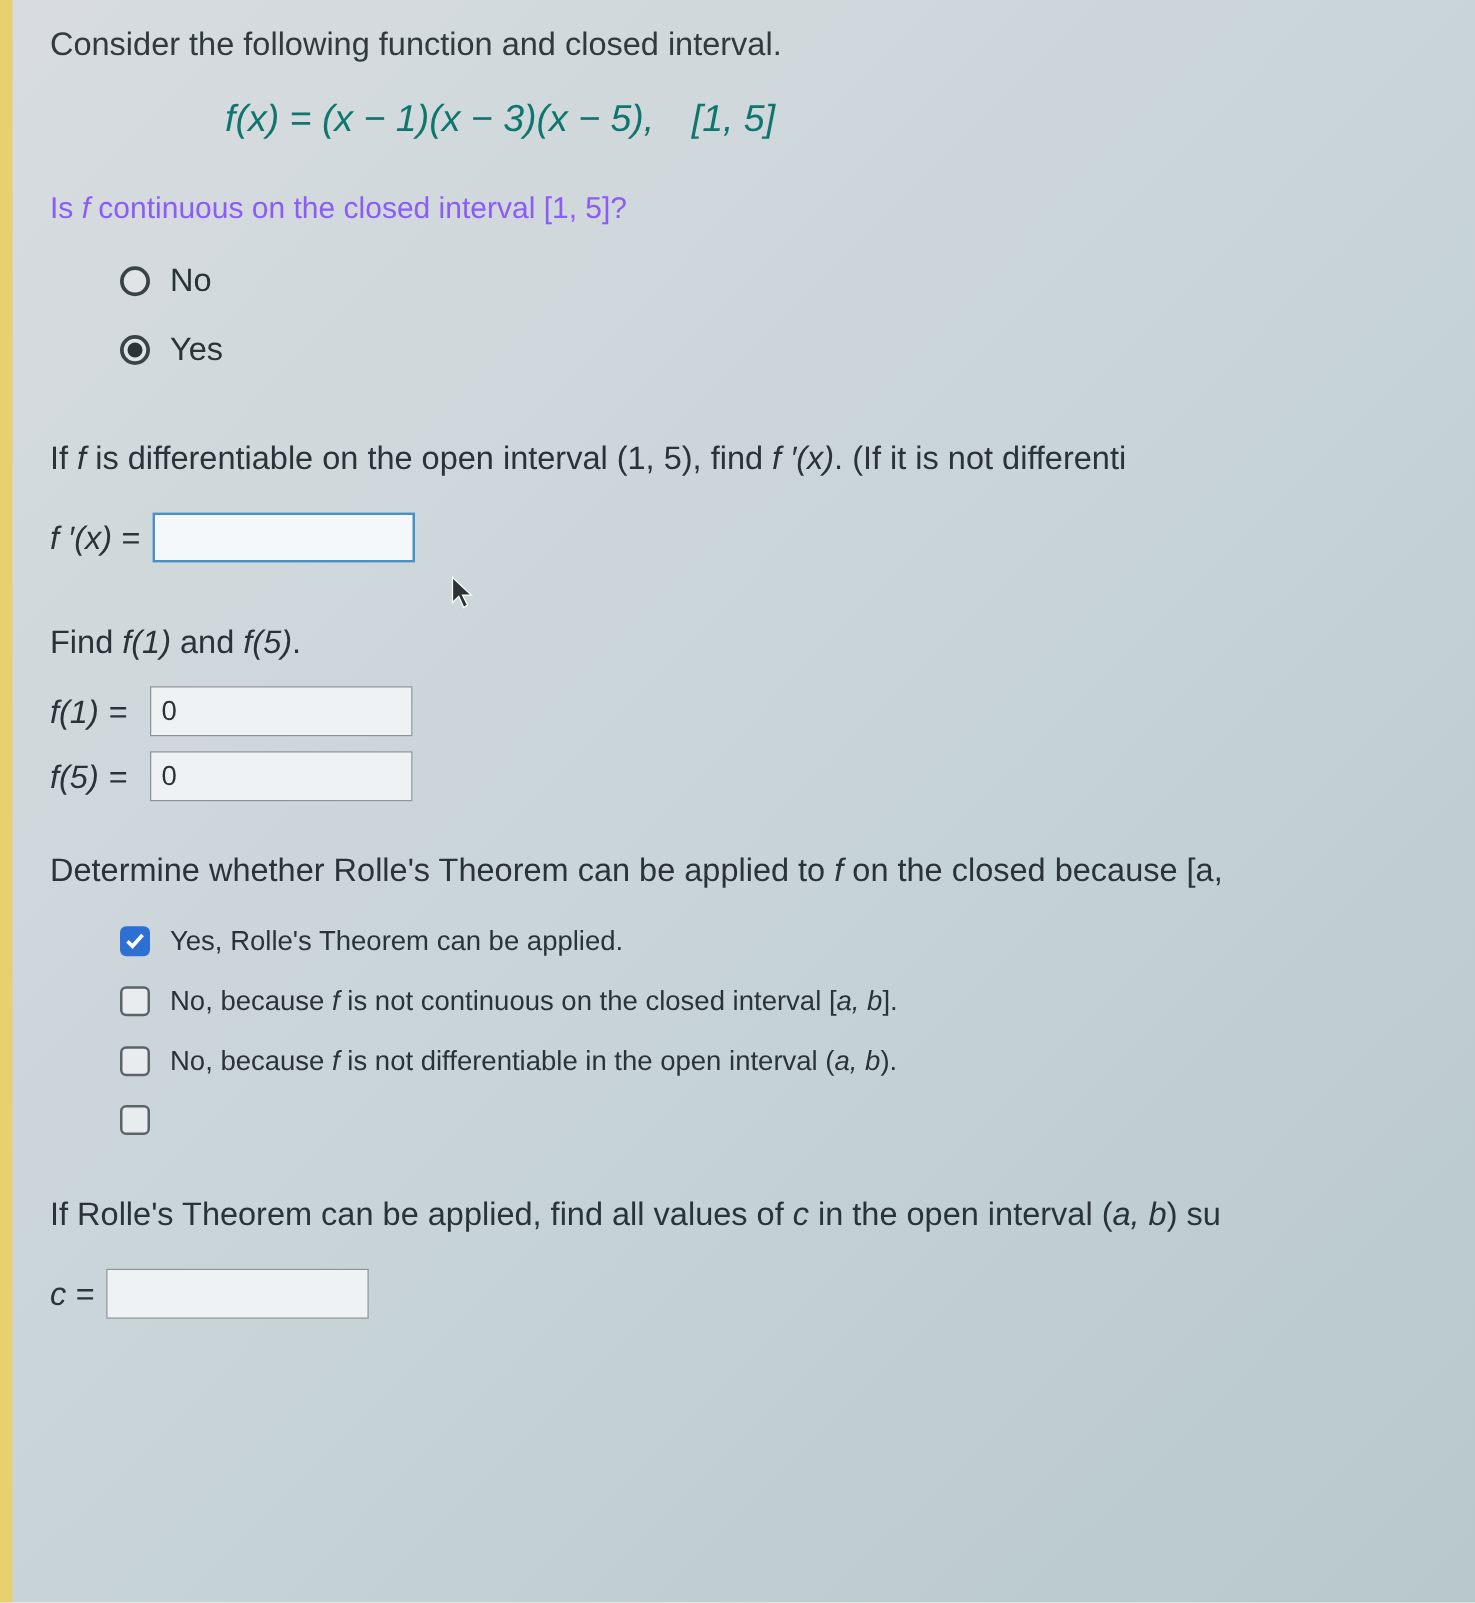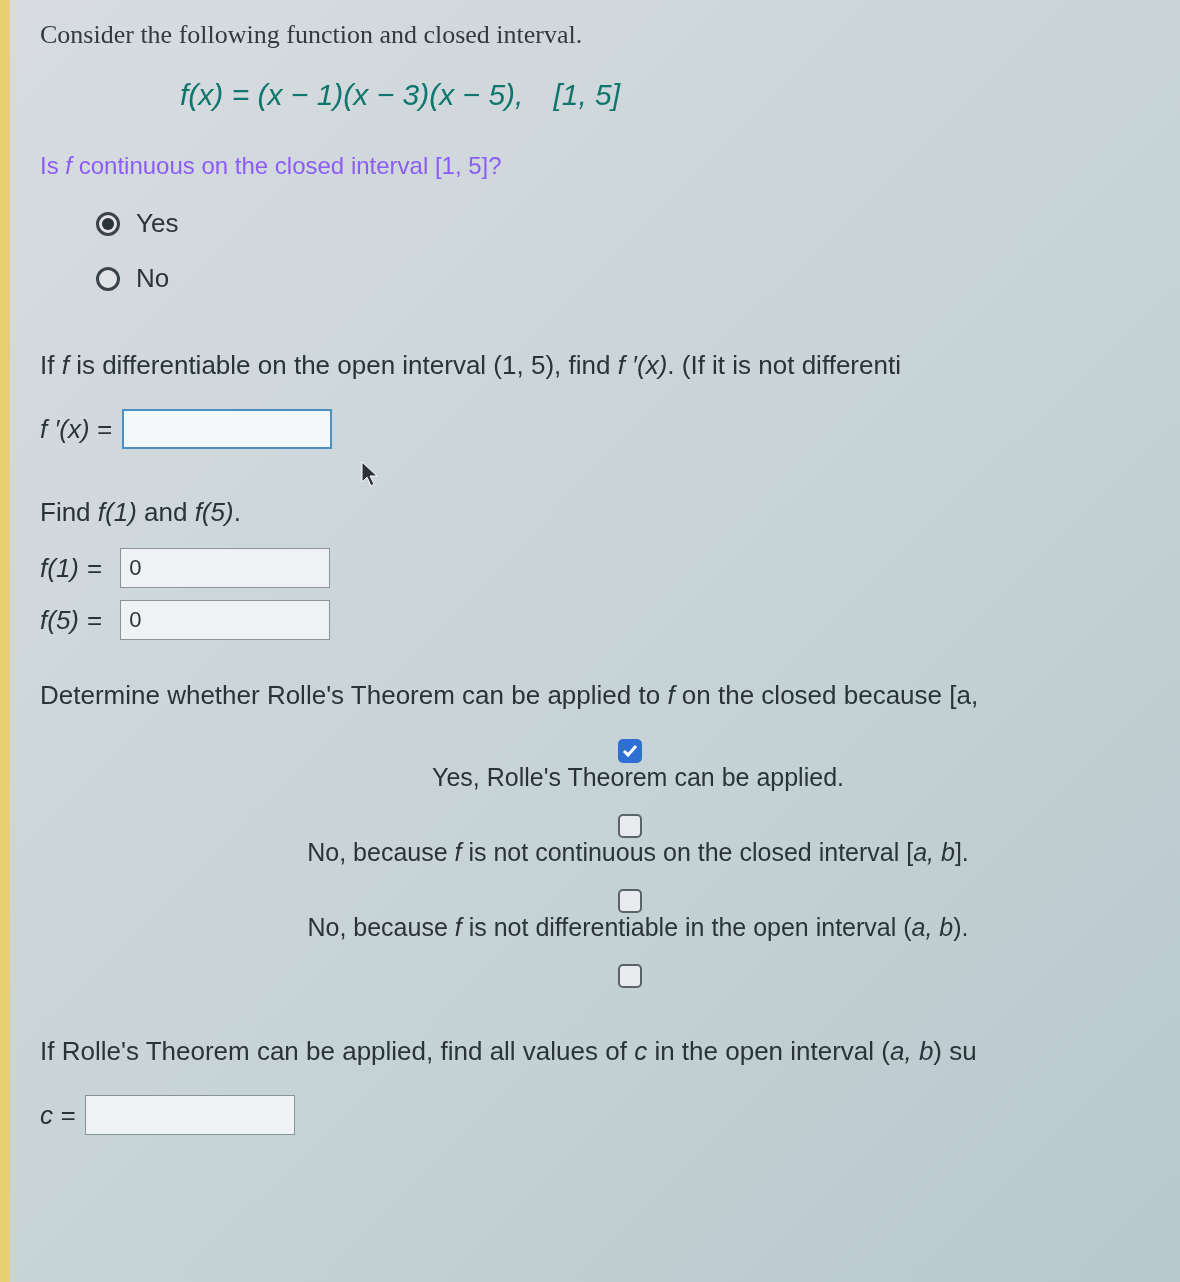--- a/index.html
+++ b/index.html
@@ -20,21 +20,20 @@
       background: #e8d070;
     }
     .content {
       padding: 20px 0 20px 40px;
       color: #2a3438;
     }
     .intro {
       font-size: 26px;
       margin-bottom: 28px;
       color: #333a3e;
-      font-family: Liberation Serif, serif;
     }
     .equation {
       font-size: 30px;
       font-style: italic;
       margin: 0 0 40px 140px;
       color: #0f766e;
     }
     .question {
       font-size: 24px;
       margin-bottom: 28px;
@@ -105,22 +104,21 @@
     .f15 .input-row { margin-bottom: 12px; }
     .f15 { margin-bottom: 40px; }
     .checkbox-group {
       margin-left: 56px;
       margin-bottom: 48px;
     }
     .checkbox-row {
       display: flex;
       align-items: center;
       margin-bottom: 22px;
-      font-size: 25px;
-      flex-direction: column;
+      font-size: 22px;
     }
     .checkbox {
       width: 24px;
       height: 24px;
       border: 2px solid #5a6468;
       border-radius: 5px;
       margin-right: 16px;
       background: #e8ecee;
       display: flex;
       align-items: center;
@@ -166,26 +164,26 @@
   <p class="intro">Consider the following function and closed interval.</p>
 
   <p class="equation">f(x) = (x − 1)(x − 3)(x − 5), [1, 5]</p>
 
   <p class="question">
     <span>Is </span><span class="italic">f</span><span> continuous on the closed interval [1, 5]?</span>
   </p>
 
   <div class="radio-group">
     <div class="radio-row">
+      <div class="radio"></div>
+      <span>No</span>
+    </div>
+    <div class="radio-row">
       <div class="radio selected"></div>
       <span>Yes</span>
-    </div>
-    <div class="radio-row">
-      <div class="radio"></div>
-      <span>No</span>
     </div>
   </div>
 
   <p class="prompt">
     <span>If </span><span class="italic">f</span><span> is differentiable on the open interval (1, 5), find </span><span class="italic">f ′(x)</span><span>. (If it is not differenti</span>
   </p>
 
   <div class="input-row fprime-row">
     <span class="label">f ′(x) =</span>
     <input class="text-input focused" value="" style="">

